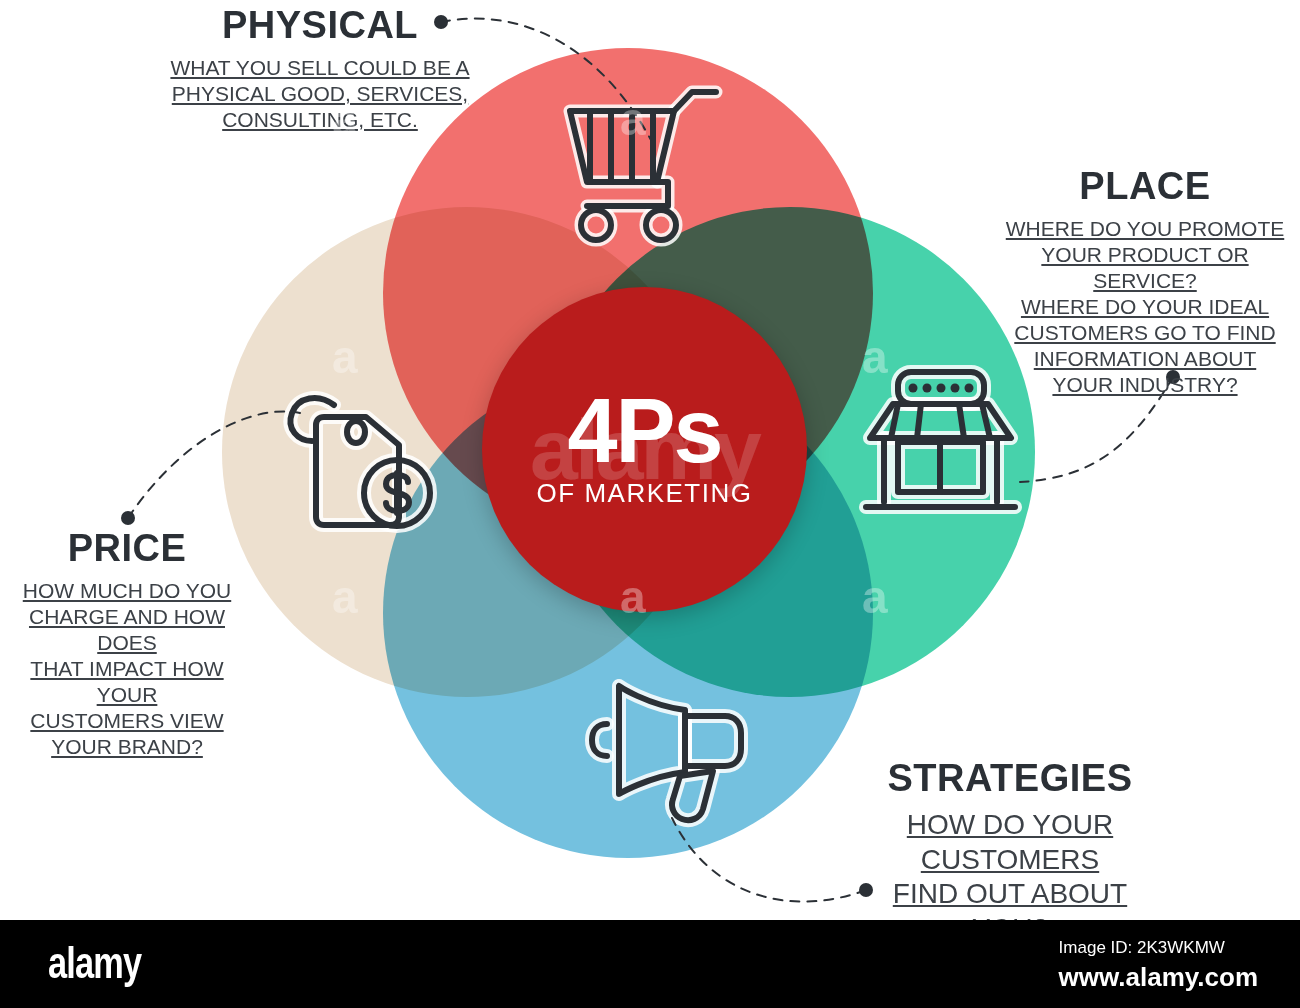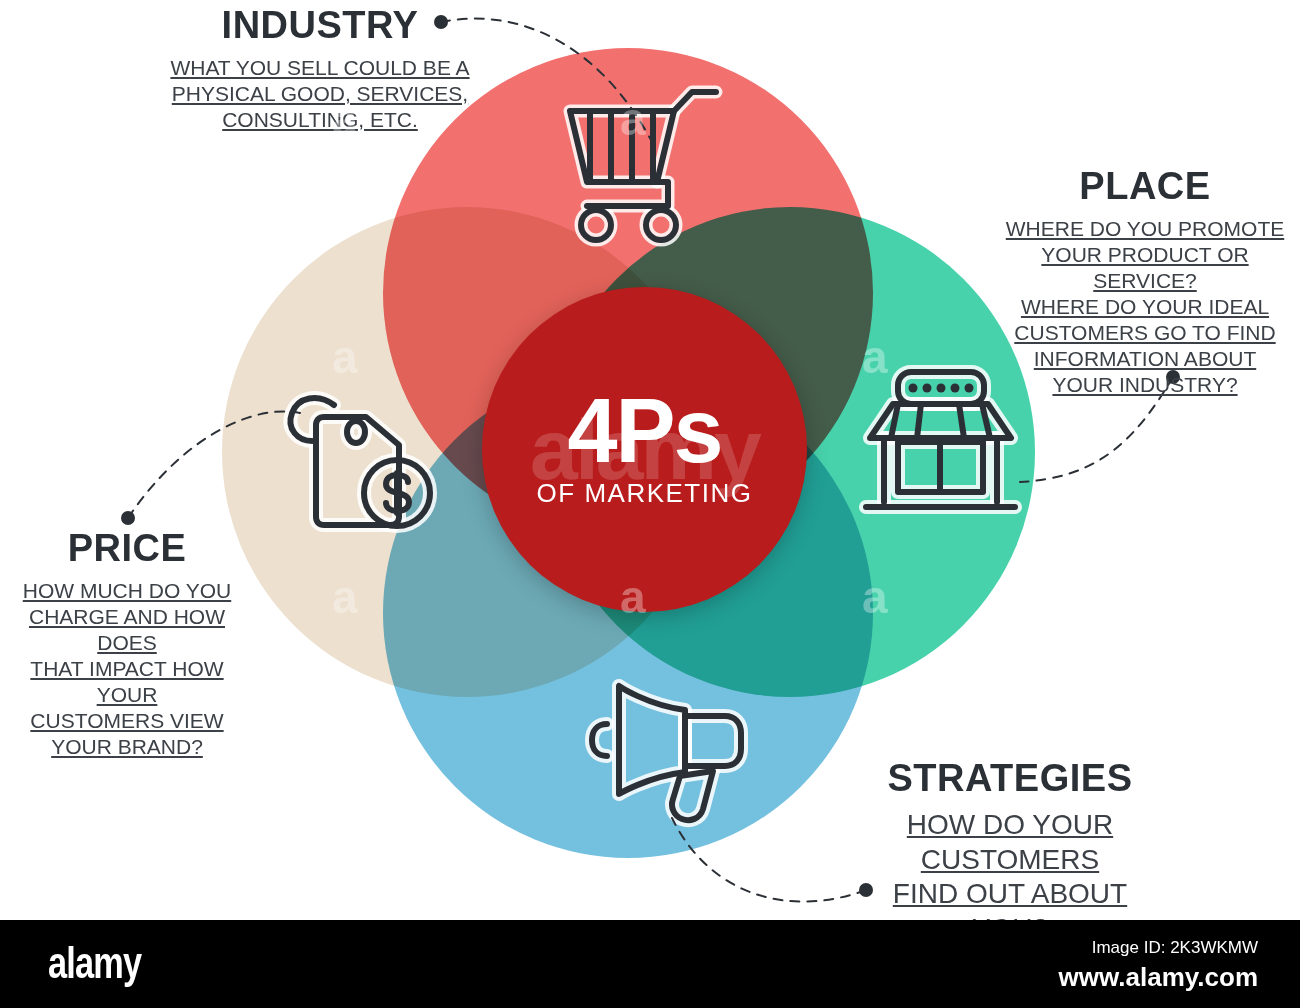--- a/index.html
+++ b/index.html
@@ -75,21 +75,21 @@
   .wm-center{position:absolute;left:482px;top:287px;width:325px;height:325px;
       display:flex;align-items:center;justify-content:center;
       color:rgba(255,255,255,.17);font-weight:bold;font-size:86px;letter-spacing:-3px;}
 
   
   #footer{position:absolute;left:0;top:920px;width:1300px;height:88px;background:#000;
       z-index:20;}
   #footer .logo{position:absolute;left:48px;top:18px;color:#fff;font-weight:bold;
       font-size:44px;letter-spacing:-1px;font-family:"Liberation Sans",sans-serif;
       transform:scaleX(.78);transform-origin:left center;}
-  #footer .meta{position:absolute;right:42px;top:18px;text-align:right;color:#fff;margin-left:36px;}
+  #footer .meta{position:absolute;right:42px;top:18px;color:#fff;margin-left:36px;}
   #footer .meta .idline{font-size:17px;margin-bottom:4px;font-weight:300;}
   #footer .meta .urlline{font-size:26px;font-weight:bold;}
 </style>
 </head>
 <body>
 
 <div id="stage">
 
   <div class="venn">
     <div class="circle" id="c-price"></div>
@@ -203,21 +203,21 @@
     <circle class="conn-dot" cx="1173" cy="377" r="7"></circle>
 
     <path class="conn-path" d="M128 518 C 186 432 258 404 300 413"></path>
     <circle class="conn-dot" cx="128" cy="518" r="7"></circle>
 
     <path class="conn-path" d="M866 890 C 790 918 710 896 672 818"></path>
     <circle class="conn-dot" cx="866" cy="890" r="7"></circle>
   </svg>
 
   <div class="block" id="b-product">
-    <h2>INDUSTRY</h2>
+    <h2>PHYSICAL</h2>
     <p>WHAT YOU SELL COULD BE A
 PHYSICAL GOOD, SERVICES,
 CONSULTING, ETC.</p>
   </div>
 
   <div class="block" id="b-place">
     <h2>PLACE</h2>
     <p>WHERE DO YOU PROMOTE
 YOUR PRODUCT OR SERVICE?
 WHERE DO YOUR IDEAL

